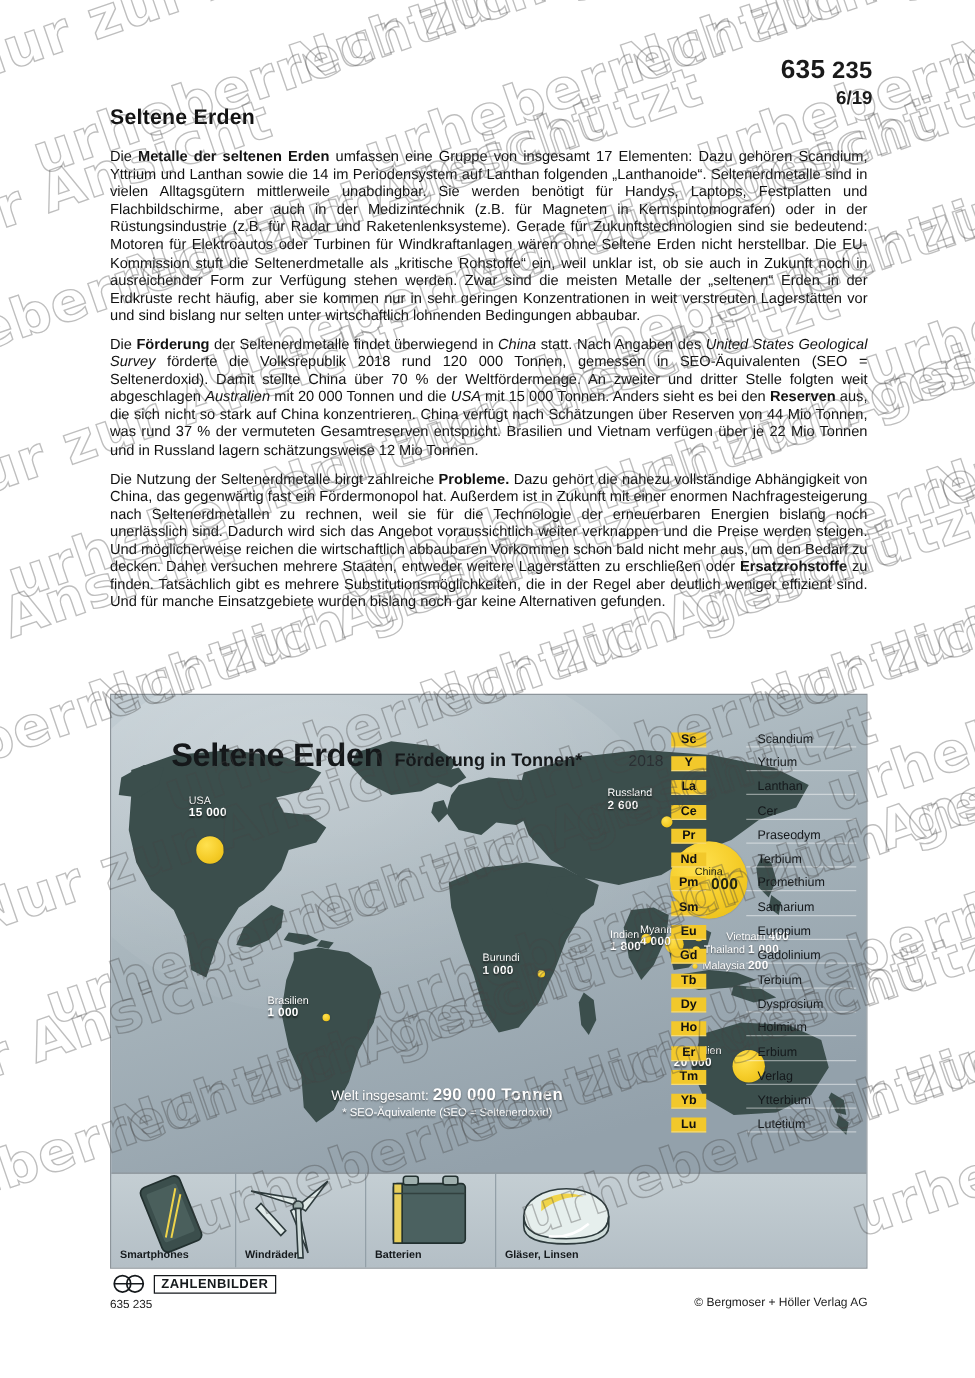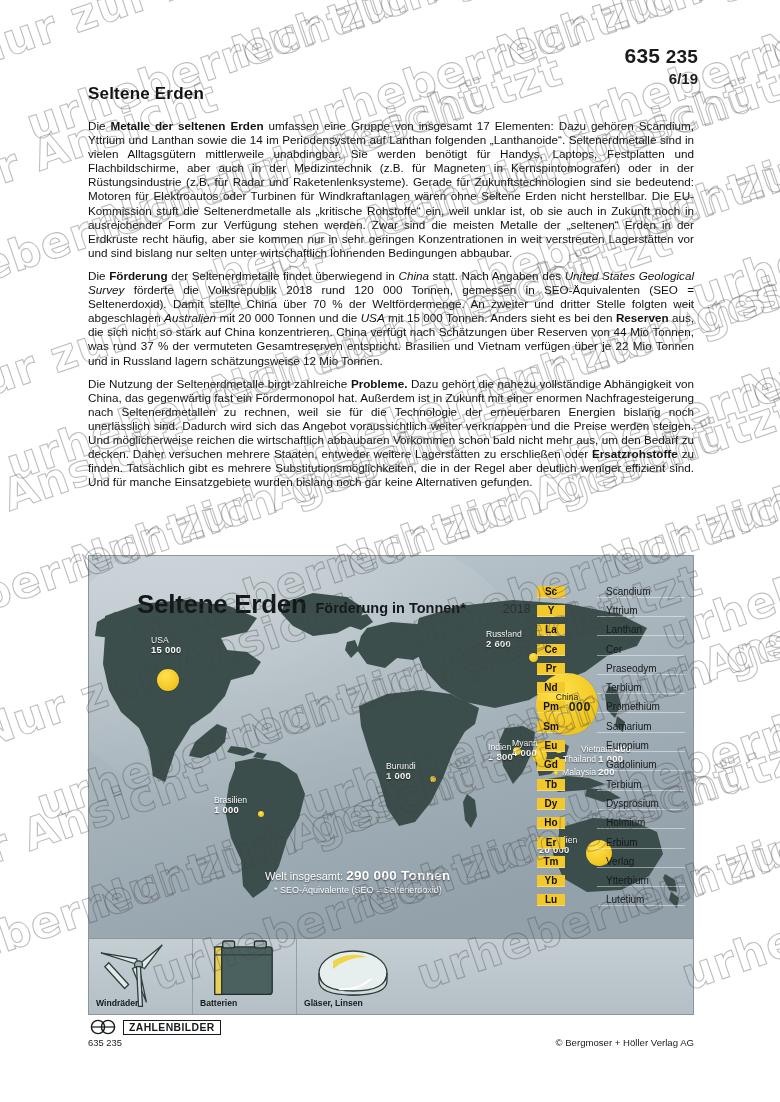--- a/index.html
+++ b/index.html
@@ -413,20 +413,30 @@
             <div class="sym">Lu</div>
             <div class="nm">Lutetium</div>
           </div>
         </div>
     </div>
 
     <div id="uses">
 
 
 
+      <div class="use-cell" style="width:100px">
+        <div class="cap" id="ul2">Smartphones</div>
+        <svg class="use-art" viewBox="0 0 100 76">
+          <g transform="rotate(-22 50 34)">
+            <rect x="32" y="4" width="34" height="56" rx="5" fill="#3b4e4c" stroke="#22302f" stroke-width="1.4"></rect>
+            <rect x="36" y="10" width="26" height="42" rx="2" fill="#4a5f5c"></rect>
+            <path d="M38 48 l22 -34 M42 50 l20 -30" stroke="#f0d44a" stroke-width="1.6" fill="none"></path>
+          </g>
+        </svg>
+      </div>
 
       <div class="use-cell" style="width:104px">
         <div class="cap" id="ul3">Windräder</div>
         <svg class="use-art" viewBox="0 0 104 76">
           <g stroke="#2e3b3d" stroke-width="1.3" fill="#dfe9e8">
             <path d="M50 26 l-38 -12 l36 6 Z"></path>
             <path d="M50 26 l24 -20 l-18 24 Z"></path>
             <path d="M50 26 l8 38 l-14 -34 Z"></path>
             <circle cx="50" cy="26" r="4" fill="#9fb0ae"></circle>
             <path d="M48 28 l2 40 h4 l-2 -40 Z" fill="#cdd9d8"></path>

